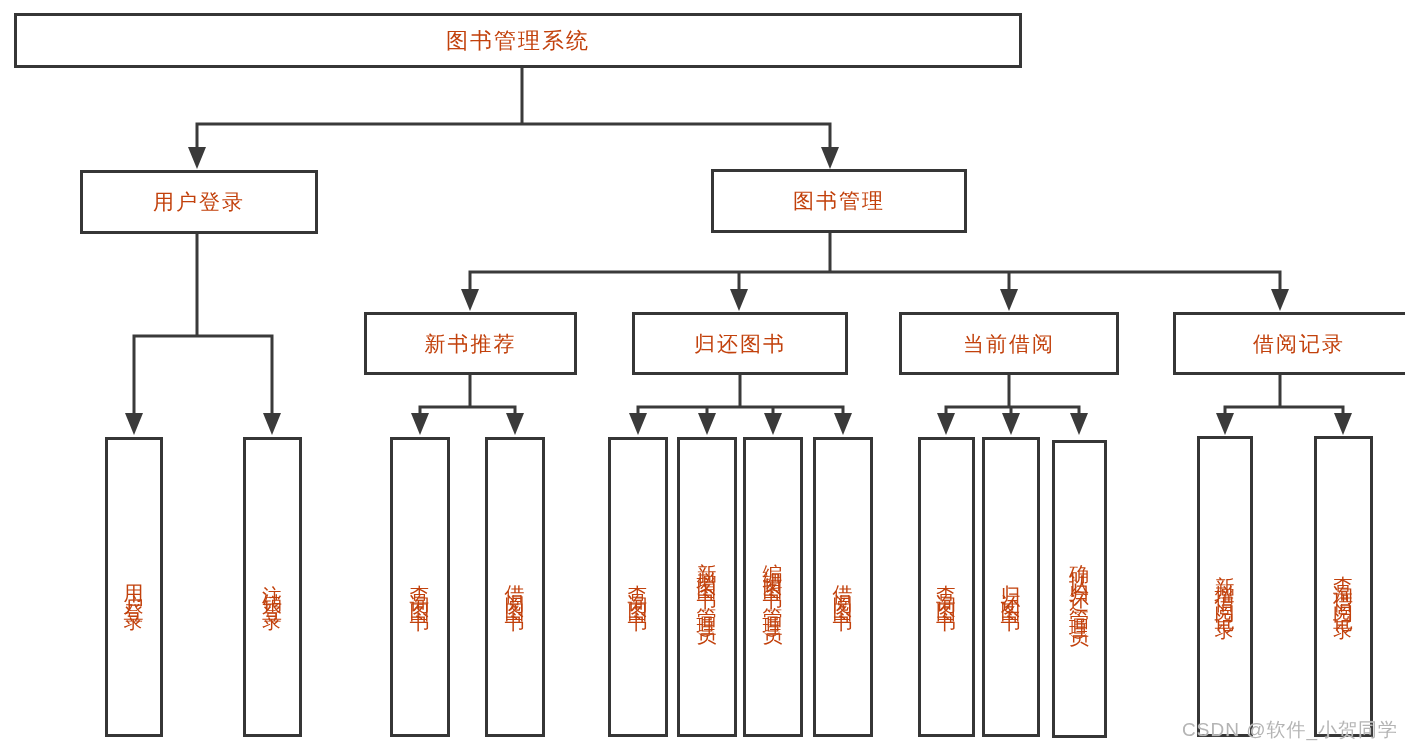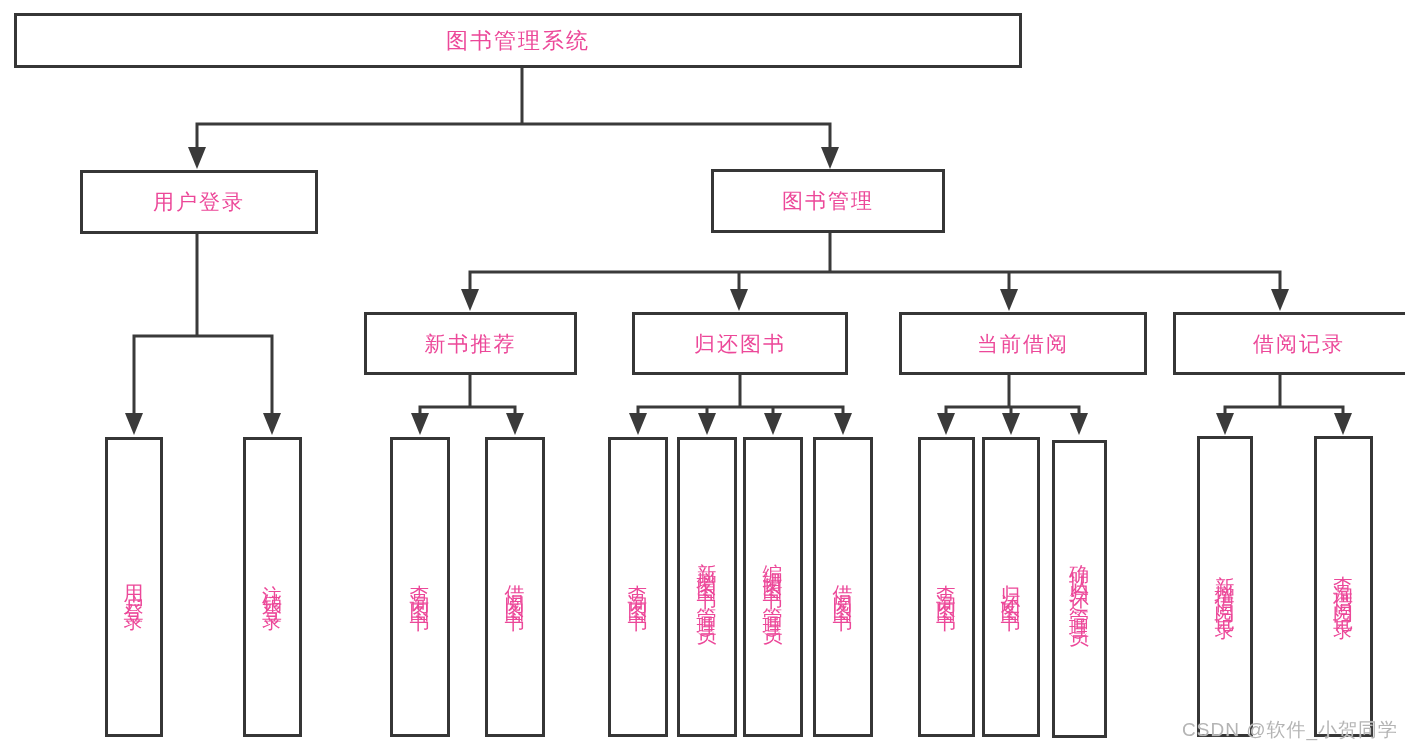--- a/index.html
+++ b/index.html
@@ -22,21 +22,21 @@
     z-index: 0;
   }
   .box {
     position: absolute;
     box-sizing: border-box;
     border: 3px solid #363636;
     background: #ffffff;
     display: flex;
     align-items: center;
     justify-content: center;
-    color: #ec4899;
+    color: #c2410c;
     z-index: 1;
   }
   .box .h-label {
     font-size: 21px;
     letter-spacing: 2px;
     white-space: nowrap;
   }
   .box .v-label {
     writing-mode: vertical-rl;
     text-orientation: mixed;
@@ -107,31 +107,31 @@
     </g>
   </svg>
 
   <div class="box root-box" style="left:14px; top:13px; width:1008px; height:55px;">
     <span class="h-label">图书管理系统</span>
   </div>
 
   <div class="box" style="left:80px; top:170px; width:238px; height:64px;">
     <span class="h-label">用户登录</span>
   </div>
-  <div class="box" style="left:711px; top:169px; width:234px; height:64px;">
+  <div class="box" style="left:711px; top:169px; width:256px; height:64px;">
     <span class="h-label">图书管理</span>
   </div>
 
   <div class="box" style="left:364px; top:312px; width:213px; height:63px;font-family:Liberation Mono, monospace;">
     <span class="h-label">新书推荐</span>
   </div>
   <div class="box" style="left:632px; top:312px; width:216px; height:63px;">
     <span class="h-label">归还图书</span>
   </div>
-  <div class="box" style="left:899px; top:312px; width:248px; height:63px;">
+  <div class="box" style="left:899px; top:312px; width:220px; height:63px;">
     <span class="h-label">当前借阅</span>
   </div>
   <div class="box" style="left:1173px; top:312px; width:252px; height:63px;">
     <span class="h-label">借阅记录</span>
   </div>
 
   <div class="box" style="left:105px; top:437px; width:58px; height:300px;">
     <span class="v-label">用户登录</span>
   </div>
   <div class="box" style="left:243px; top:437px; width:59px; height:300px;">

